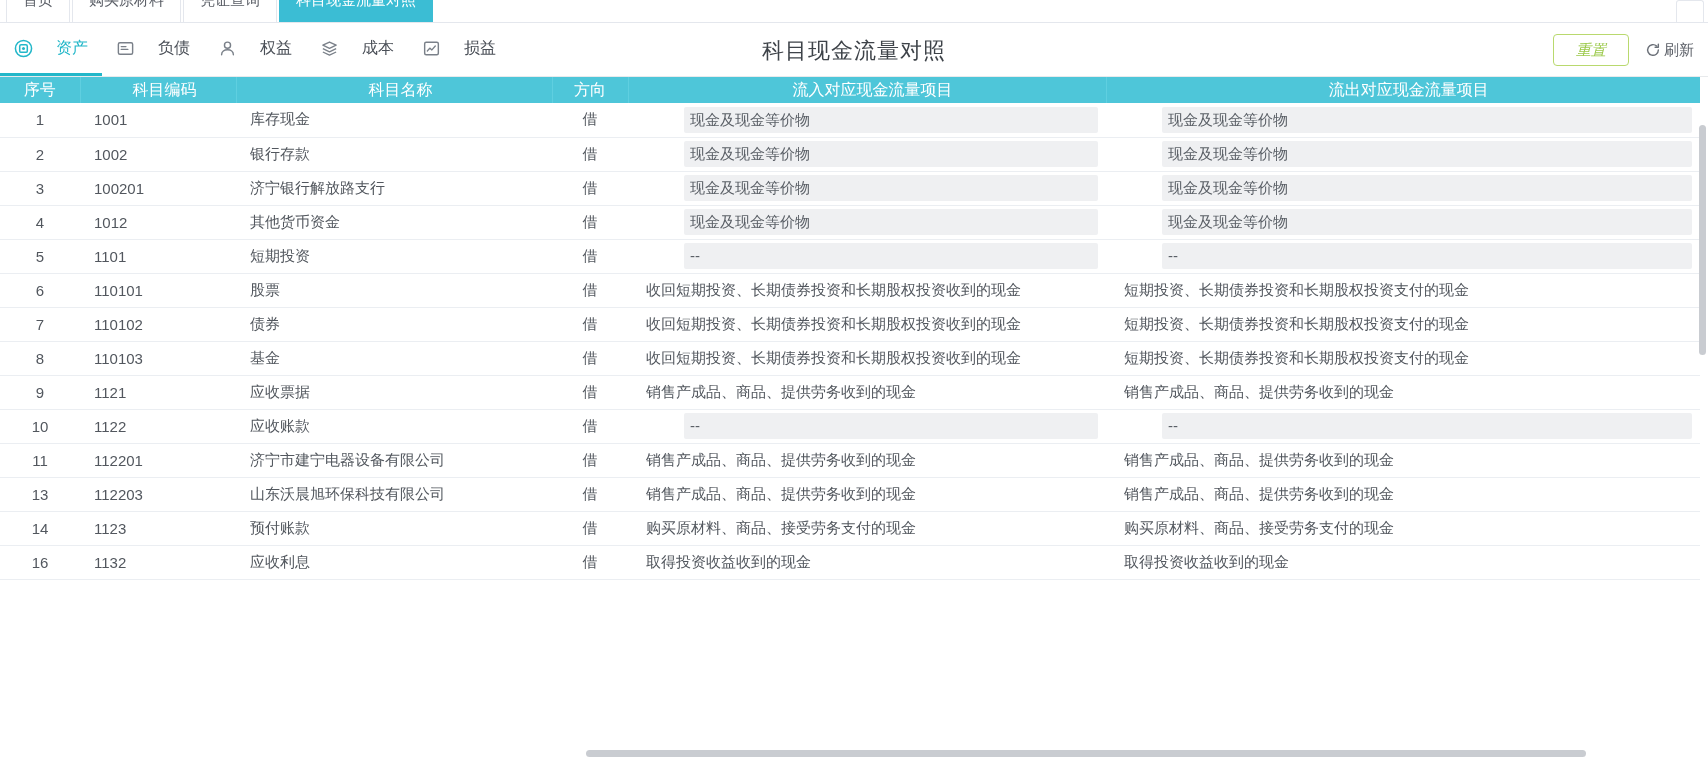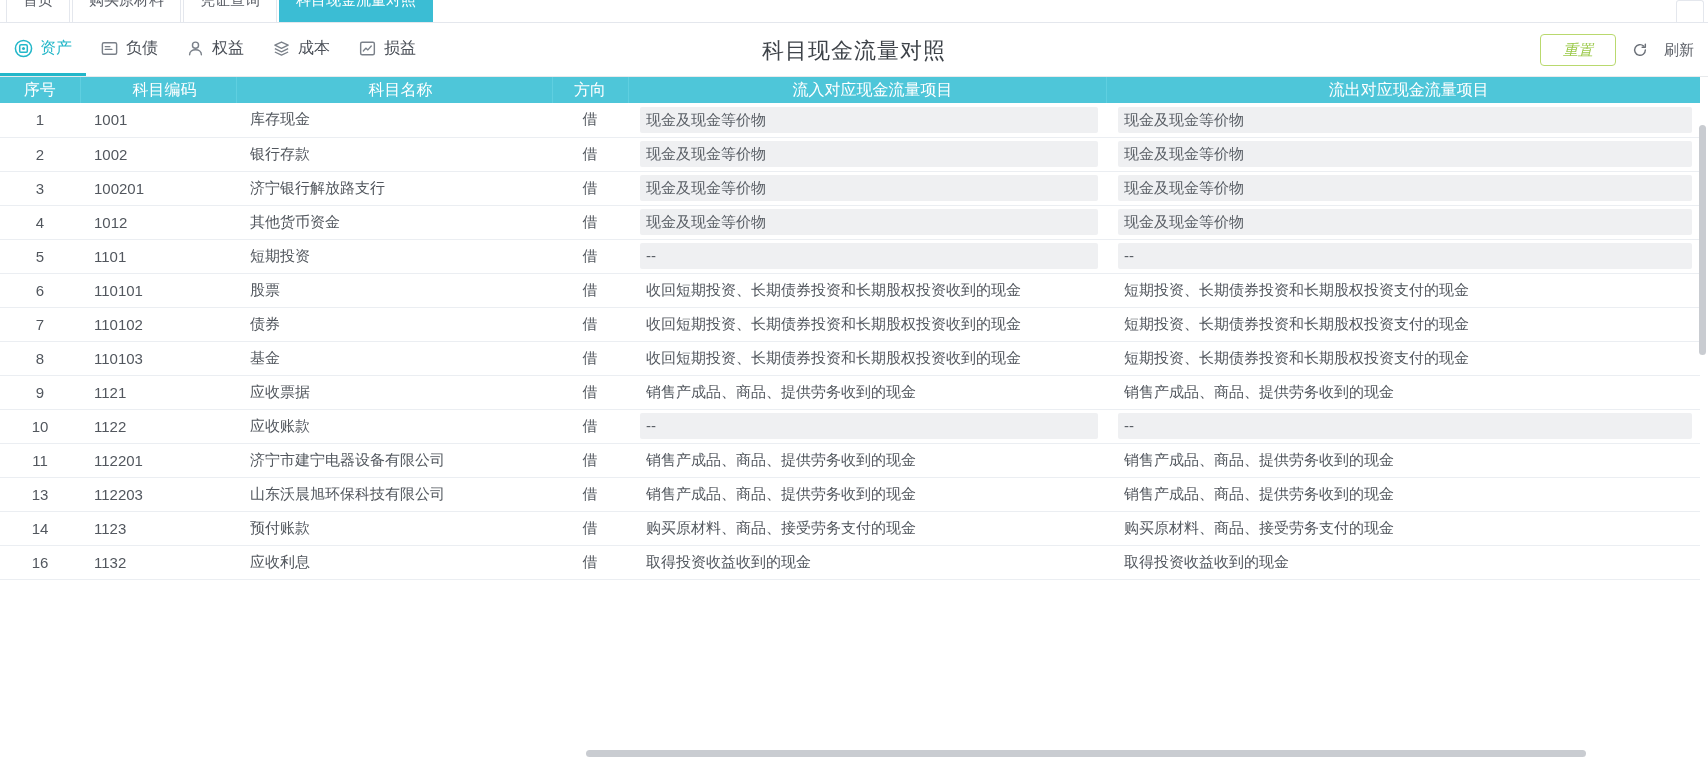--- a/index.html
+++ b/index.html
@@ -77,21 +77,21 @@
     position: absolute;
     left: 0;
     top: 0;
     display: flex;
     height: 53px;
     align-items: center;
   }
   .cat-tab {
     display: flex;
     align-items: center;
-    gap: 7px;
+    gap: 23px;
     height: 53px;
     padding: 0 14px 0 14px;
     font-size: 16px;
     color: #4a4f57;
     cursor: pointer;
     box-sizing: border-box;
     border-bottom: 3px solid transparent;
   }
   .cat-tab .lbl { line-height: 1; }
   .cat-tab.active {
@@ -137,21 +137,21 @@
     color: #9bc94a;
     background: #ffffff;
     border: 1px solid #b9d96e;
     border-radius: 4px;
     cursor: pointer;
     font-style: italic;
   }
   .btn-refresh {
     display: inline-flex;
     align-items: center;
-    gap: 16px;
+    gap: 3px;
     font-size: 15px;
     color: #5a5e66;
     cursor: pointer;
   }
   .refresh-ico {
     width: 16px; height: 16px;
     display: inline-block;
   }
 
   
@@ -198,20 +198,21 @@
   .cell-box {
     display: block;
     height: 26px;
     line-height: 26px;
     padding: 0 6px;
     border-radius: 2px;
   }
   .cell-box.filled {
     background: #eff0f2;
     color: #5a5f66;
+    margin-left: 44px;
   }
   .cell-box.plain {
     background: transparent;
   }
 
   
   .vscroll {
     position: absolute;
     right: 2px;
     top: 40px;

